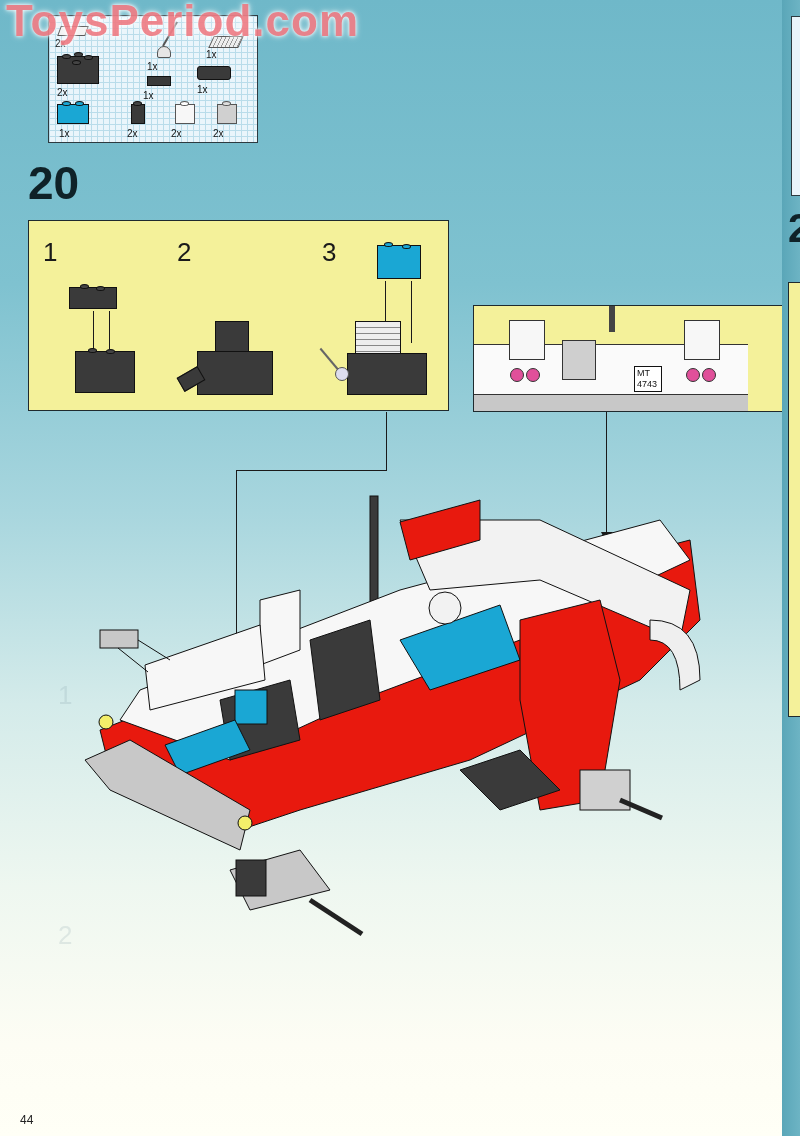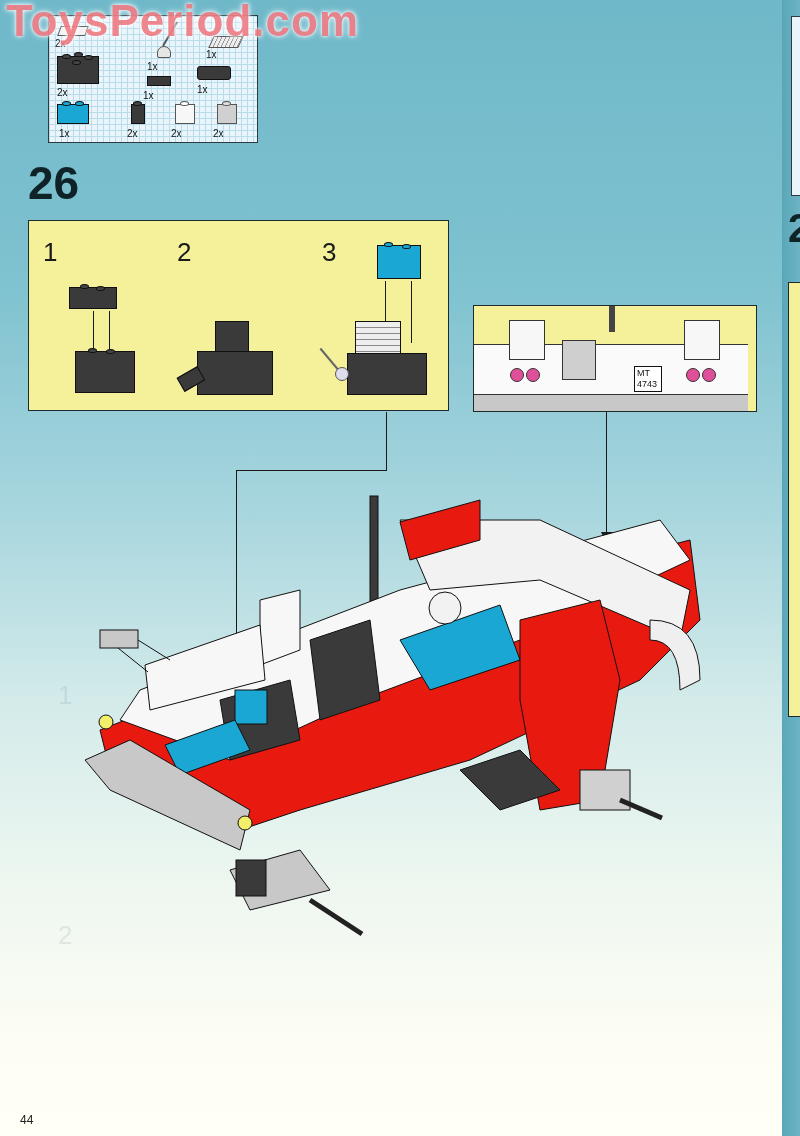--- a/index.html
+++ b/index.html
@@ -43,21 +43,21 @@
 
   
   .substep-panel {
     left: 28px; top: 220px; width: 421px; height: 191px;
     background: #f4f19a; border: 1.5px solid #1f2a2e;
   }
   .substep-label { position: absolute; font-size: 26px; color: #1a1a1a; top: 16px; }
 
   
   .detail-panel {
-    left: 473px; top: 305px; width: 284px; height: 107px;
+    left: 473px; top: 305px; width: 314px; height: 107px;
     background: #f4f19a; border: 1.5px solid #1f2a2e; overflow: hidden;
   }
 
   
   .next-page-strip {
     left: 782px; top: 0; width: 18px; height: 1136px;
     background: linear-gradient(90deg, #5aa6b8, #6db4c4);
   }
   .next-parts-box { left: 791px; top: 16px; width: 12px; height: 180px; border: 1.5px solid #2d3a40; background: #eaf5fb; }
   .next-step-frag { left: 788px; top: 206px; font-size: 40px; font-weight: bold; color: #0f2228; }
@@ -115,21 +115,21 @@
     <div class="stud" style="left:4px;top:-4px;background:#fff;border-color:#555;"></div>
   </div>
   <span class="qty" style="left:122px;top:112px;">2x</span>
 
   <div class="brick" style="left:168px;top:88px;width:20px;height:20px;background:#d0d0d0;border-color:#555;">
     <div class="stud" style="left:4px;top:-4px;background:#ddd;border-color:#555;"></div>
   </div>
   <span class="qty" style="left:164px;top:112px;">2x</span>
 </div>
 
-<div class="abs step-number">26</div>
+<div class="abs step-number">20</div>
 
 <div class="abs substep-panel">
   <span class="substep-label" style="left:14px;">1</span>
   <span class="substep-label" style="left:148px;">2</span>
   <span class="substep-label" style="left:293px;">3</span>
 
   <div class="brick" style="left:40px;top:66px;width:48px;height:22px;background:#3a3a3a;">
     <div class="stud" style="left:10px;top:-4px;background:#444;"></div>
     <div class="stud" style="left:26px;top:-2px;background:#444;"></div>
   </div>

